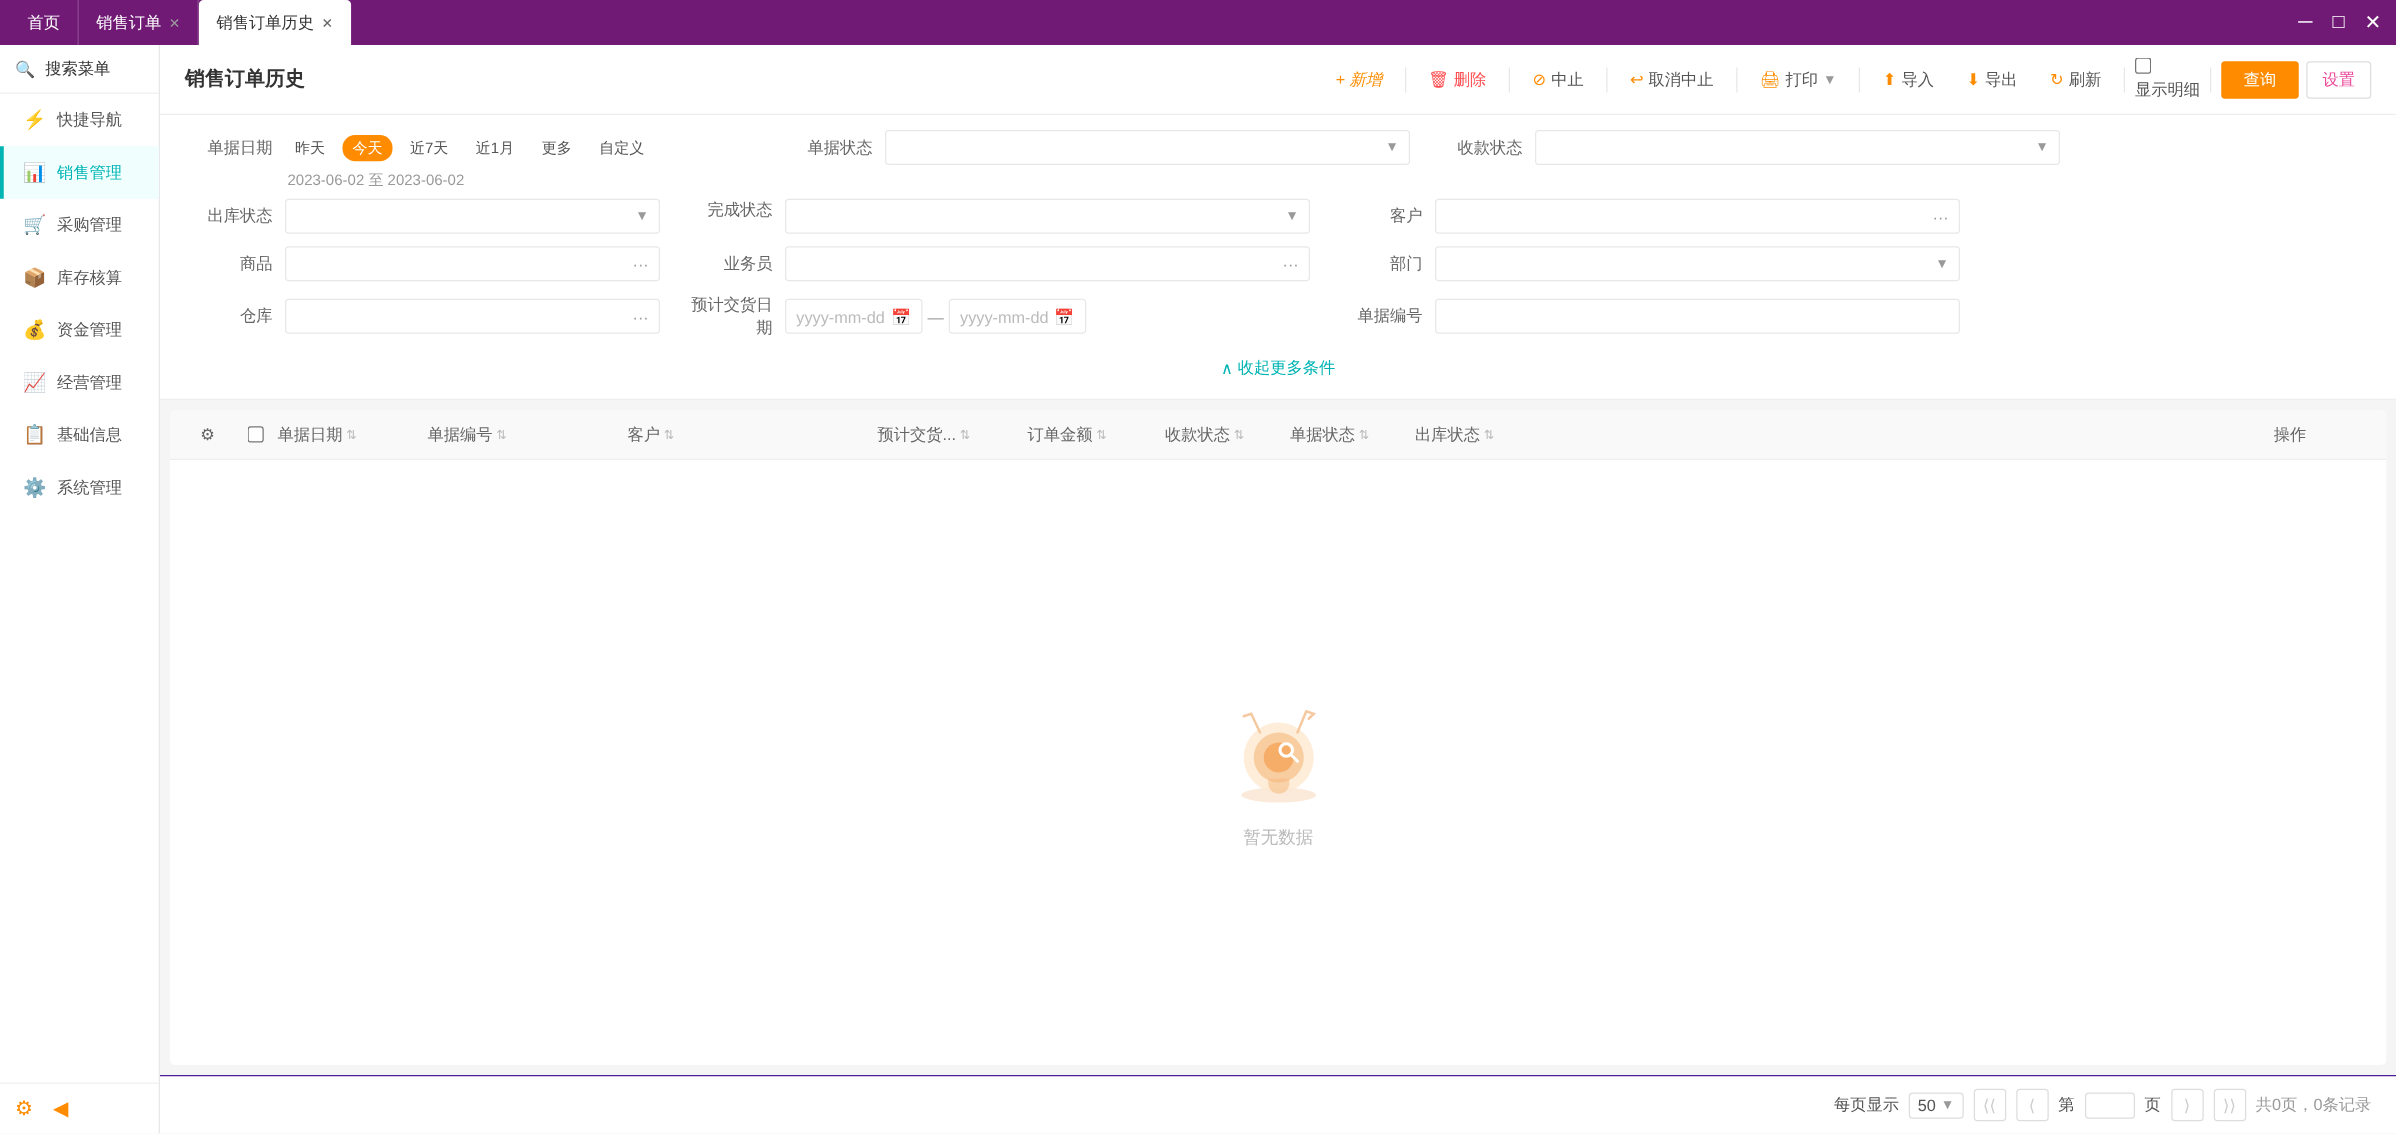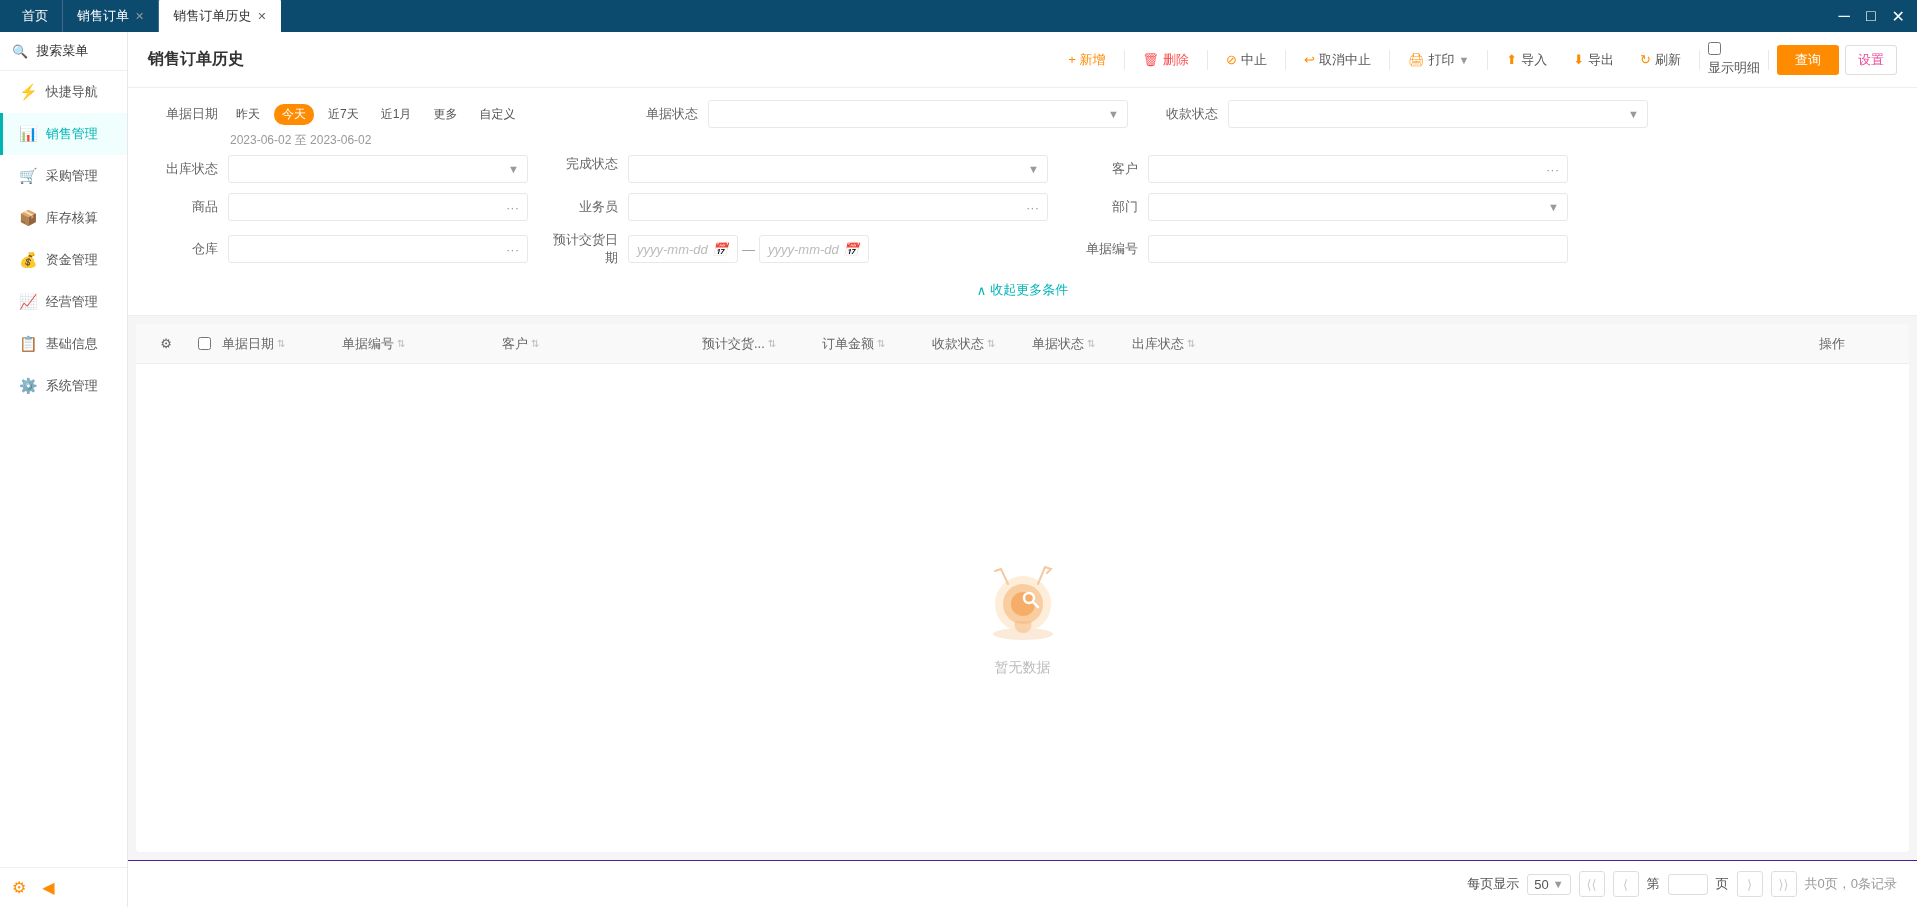--- a/index.html
+++ b/index.html
@@ -1,19 +1,19 @@
 <!DOCTYPE html>
 <html><head>
   <meta charset="utf-8">
   <style>
     * { margin: 0; padding: 0; box-sizing: border-box; }
     body { font-family: 'Microsoft YaHei', sans-serif; font-size: 13px; background: #f5f5f5; color: #333; display: flex; flex-direction: column; height: 907px; overflow: hidden; }
 
     
-    .top-bar { background: #0c4a6e; height: 20px; display: flex; align-items: center; padding: 16px 8px; flex-shrink: 0; }
+    .top-bar { background: #701a75; height: 36px; display: flex; align-items: center; padding: 4px 8px; flex-shrink: 0; }
     .tab-item { display: flex; align-items: center; padding: 0 14px; height: 36px; background: transparent; color: #fff; cursor: pointer; font-size: 13px; border-right: 1px solid rgba(255,255,255,0.2); }
     .tab-item.active { background: #fff; color: #333; border-radius: 4px 4px 0 0; }
     .tab-item .close-btn { margin-left: 6px; font-size: 11px; color: #999; cursor: pointer; }
     .tab-item.active .close-btn { color: #666; }
     .top-right { margin-left: auto; display: flex; align-items: center; gap: 8px; }
     .top-right-icon { color: #fff; font-size: 16px; cursor: pointer; padding: 4px; }
 
     
     .main-layout { display: flex; flex: 1; overflow: hidden; }
 
@@ -49,21 +49,21 @@
     .filter-date-group { display: flex; align-items: center; gap: 6px; flex: 1; }
     .date-tag { padding: 2px 8px; border-radius: 10px; cursor: pointer; font-size: 12px; color: #555; }
     .date-tag.active { background: #ff8c00; color: #fff; border-radius: 10px; }
     .date-range-text { font-size: 12px; color: #999; margin-top: 2px; }
     .filter-select { border: 1px solid #e8e8e8; border-radius: 3px; padding: 4px 8px; color: #555; font-size: 13px; flex: 1; display: flex; align-items: center; justify-content: space-between; cursor: pointer; background: #fff; min-height: 28px; }
     .filter-select .chevron { color: #999; font-size: 11px; }
     .filter-input { border: 1px solid #e8e8e8; border-radius: 3px; padding: 4px 8px; color: #555; font-size: 13px; flex: 1; min-height: 28px; outline: none; }
     .filter-input::placeholder { color: #bbb; }
     .filter-more-btn { display: flex; align-items: center; gap: 4px; color: #00b4b4; cursor: pointer; font-size: 13px; justify-content: center; padding: 4px 0; }
     .filter-dots { color: #999; cursor: pointer; margin-left: 4px; }
-    .date-picker-input { border: 1px solid #e8e8e8; border-radius: 3px; padding: 4px 8px; color: #bbb; font-size: 13px; width: 110px; display: flex; align-items: center; justify-content: space-between; min-height: 28px; font-style: italic; }
+    .date-picker-input { border: 1px solid #e8e8e8; border-radius: 3px; padding: 4px 8px; color: #bbb; font-size: 13px; width: 110px; display: flex; align-items: center; justify-content: space-between; min-height: 28px; }
     .date-picker-input .cal-icon { color: #ff8c00; font-size: 13px; }
     .date-sep { color: #999; }
 
     
     .table-area { flex: 1; overflow: auto; background: #fff; margin: 8px; border-radius: 4px; display: flex; flex-direction: column; }
     .table-header-row { display: flex; align-items: center; background: #f9f9f9; border-bottom: 1px solid #eee; min-height: 40px; padding: 0 10px; flex-shrink: 0; }
     .th-cell { color: #666; font-size: 13px; display: flex; align-items: center; gap: 3px; flex-shrink: 0; }
     .th-cell .sort-icon { color: #bbb; font-size: 10px; }
     .th-settings { width: 40px; display: flex; align-items: center; justify-content: center; }
     .th-checkbox { width: 36px; display: flex; align-items: center; justify-content: center; }
@@ -159,21 +159,21 @@
       <span class="sidebar-bottom-icon">⚙</span>
       <span class="sidebar-bottom-icon">◀</span>
     </div>
   </div>
 
   <div class="content">
 
     <div class="page-header">
       <span class="page-title">销售订单历史</span>
       <div class="toolbar">
-        <button class="toolbar-btn" style="color:#ff8c00;">+ 新增</button>
+        <button class="toolbar-btn" style="color:#ff8c00;font-style:italic;">+ 新增</button>
         <div class="divider-v"></div>
         <button class="toolbar-btn danger">
           <span>🗑</span>
           <span>删除</span>
         </button>
         <div class="divider-v"></div>
         <button class="toolbar-btn">
           <span style="color:#ff8c00;">⊘</span>
           <span>中止</span>
         </button>

